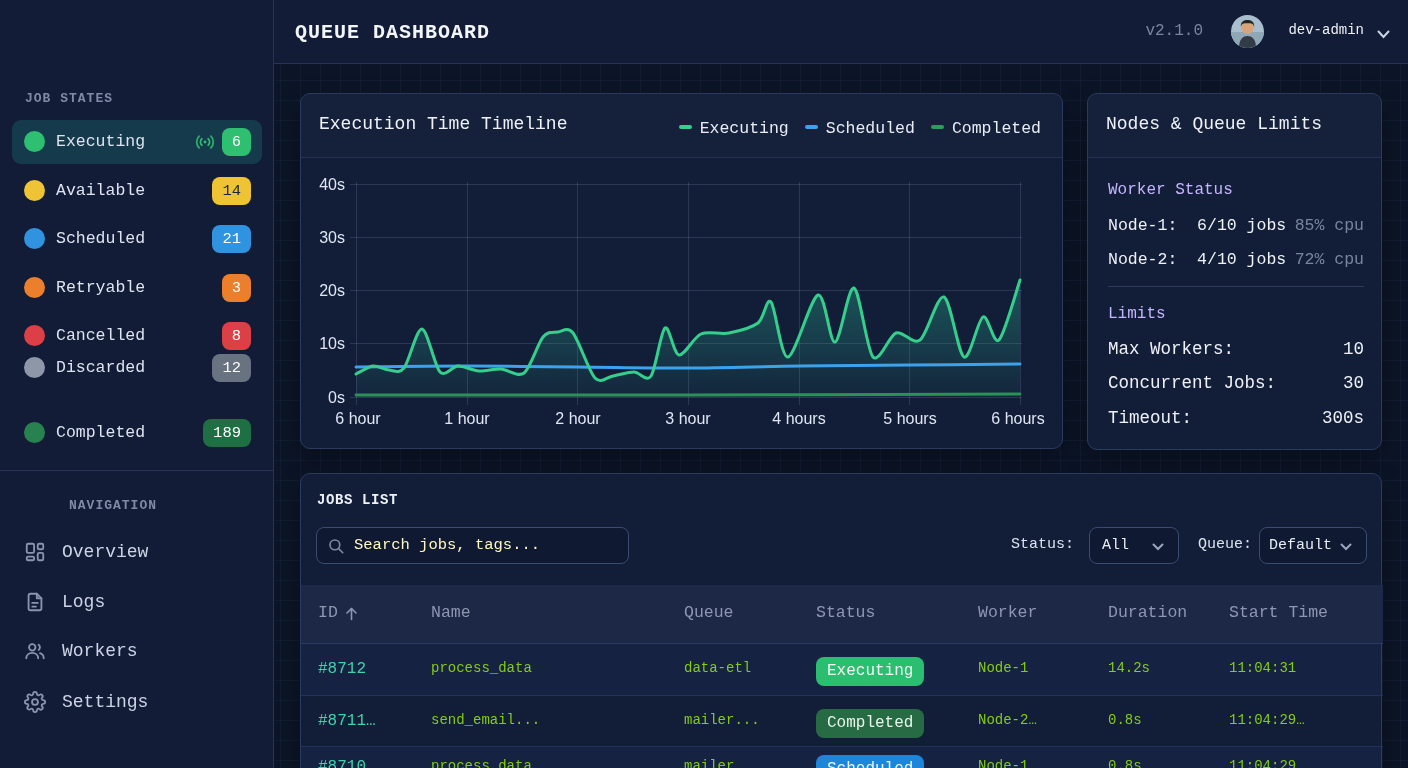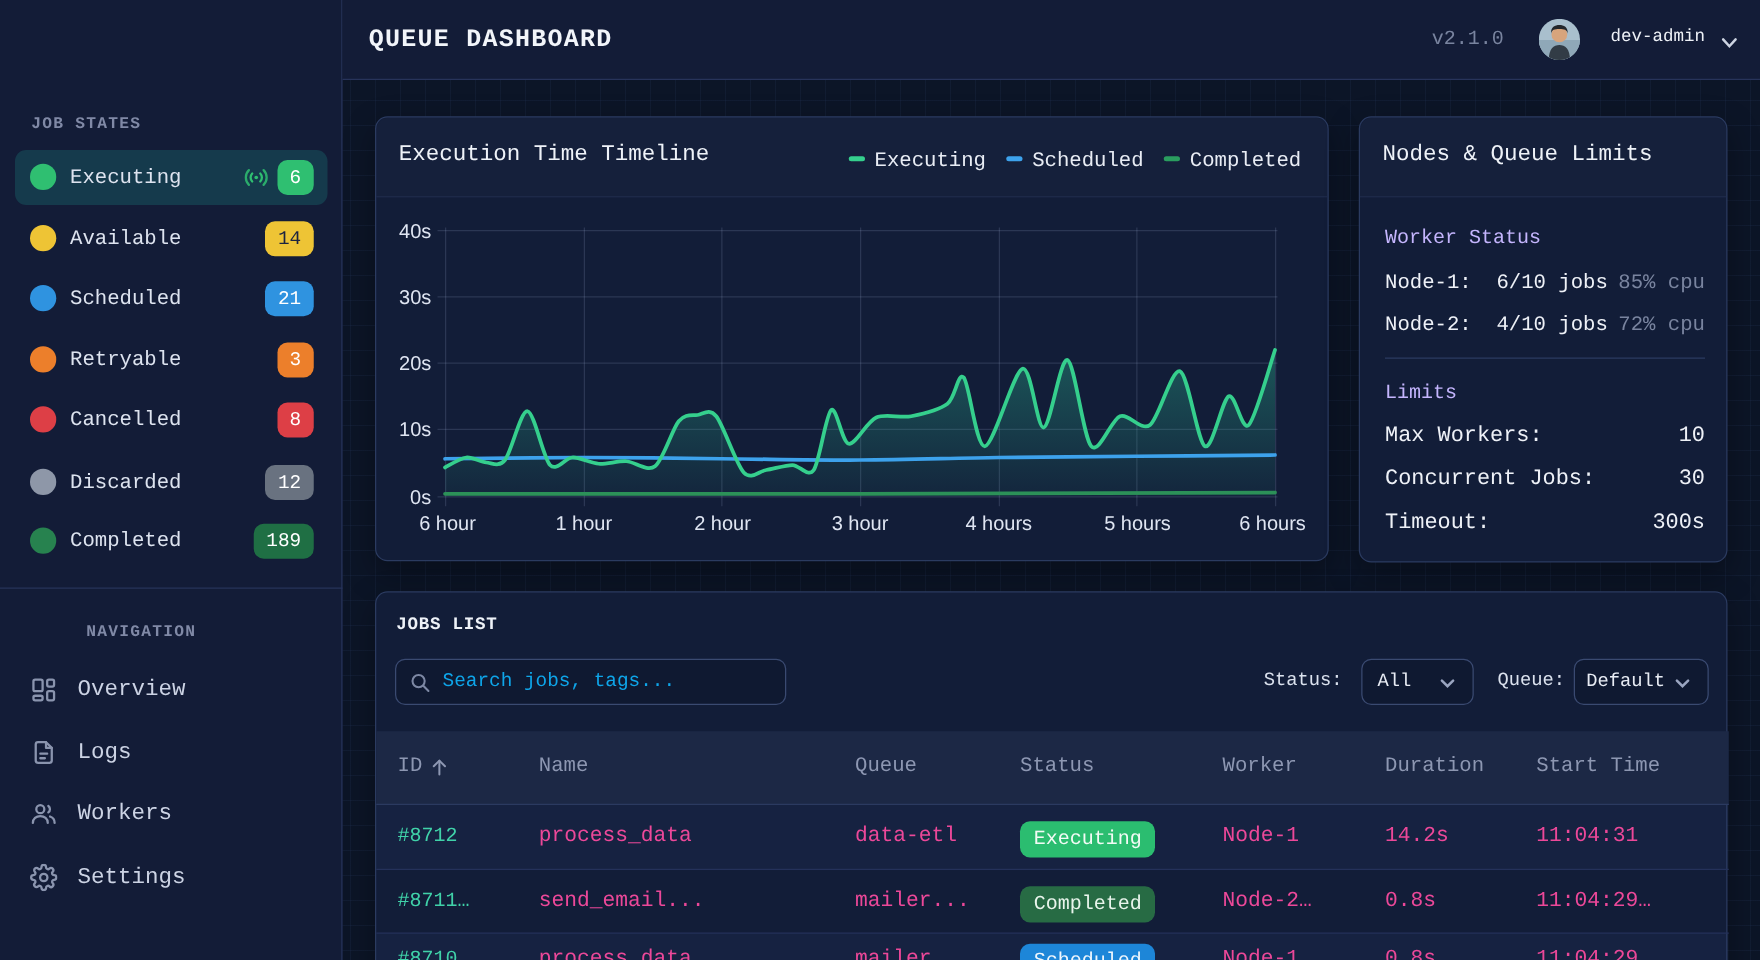--- a/index.html
+++ b/index.html
@@ -56,31 +56,31 @@
 .nc-row { position:absolute; left:20px; width:256px; font-size:16.5px; color:#eef1f7; }
 .nc-right { position:absolute; right:0; top:0; }
 .nc-dim { color:#79849f; }
 #nc-sep { position:absolute; left:20px; top:192px; width:256px; height:1px; background:#2b3b60; }
 
 
 #jobs-card { left:300px; top:473px; width:1082px; height:340px; border-radius:10px 10px 0 0; }
 #jobs-title { position:absolute; left:16px; top:18px; font-size:14px; font-weight:700; letter-spacing:0.6px; color:#eef2f8; }
 #searchbox { position:absolute; left:15px; top:53px; width:313px; height:37px; border:1px solid #3a4a71; border-radius:8px; background:rgba(13,22,42,0.45); }
 #searchbox svg { position:absolute; left:10px; top:9px; }
-#searchbox .ph { position:absolute; left:37px; top:8px; font-size:15.5px; color:#0ea5e9; }
+#searchbox .ph { position:absolute; left:37px; top:8px; font-size:15.5px; color:#fef9c3; }
 .ctl-label { position:absolute; top:62px; font-size:15px; color:#dbe2ee; }
 .select { position:absolute; top:53px; height:37px; border:1px solid #3a4a71; border-radius:8px; background:rgba(13,22,42,0.45); font-size:15px; color:#e8ecf4; }
 .select .val { position:absolute; left:12px; top:9px; }
 .select svg { position:absolute; right:14px; top:15px; }
 
 #thead { position:absolute; left:0; top:111px; width:1082px; height:59px; background:#1c2845; border-bottom:1px solid #2b3a60; }
 .th { position:absolute; top:18px; font-size:16.5px; color:#8d97b2; }
 .trow { position:absolute; left:0; width:1082px; height:51.5px; border-bottom:1px solid #24315a; }
 .trow.odd { background:rgba(82,116,190,0.07); }
-.td { position:absolute; top:16px; font-size:17px; color:#ec4899; }
+.td { position:absolute; top:16px; font-size:14px; color:#84cc16; }
 .td.id { color:#40d2a9; font-size:16px; }
 .badge { position:absolute; top:13px; height:29px; line-height:29px; border-radius:8px; padding:0 11px; font-size:16px; }
 
 .c-id { left:17px; } .c-name { left:130px; } .c-queue { left:383px; }
 .c-status { left:515px; } .c-worker { left:677px; } .c-dur { left:807px; } .c-start { left:928px; }
 </style>
 </head>
 <body>
 
 <div class="abs" id="sidebar">
@@ -111,21 +111,21 @@
   <div class="abs sb-item" style="top:265.5px;">
     <span class="dot" style="background:#ec7f2b;"></span>
       <span class="txt">Retryable</span>
     <span class="bdg" style="background:#ec7f2b;">3</span>
   </div>
   <div class="abs sb-item" style="top:314px;">
     <span class="dot" style="background:#dd3f46;"></span>
       <span class="txt">Cancelled</span>
     <span class="bdg" style="background:#dd3f46;">8</span>
   </div>
-  <div class="abs sb-item" style="top:364px;">
+  <div class="abs sb-item" style="top:346px;">
     <span class="dot" style="background:#8e97a8;"></span>
       <span class="txt">Discarded</span>
     <span class="bdg" style="background:#697280;">12</span>
   </div>
   <div class="abs sb-item" style="top:411px;">
     <span class="dot" style="background:#27824f;"></span>
       <span class="txt">Completed</span>
     <span class="bdg" style="background:#1f6f44;">189</span>
   </div>
 

